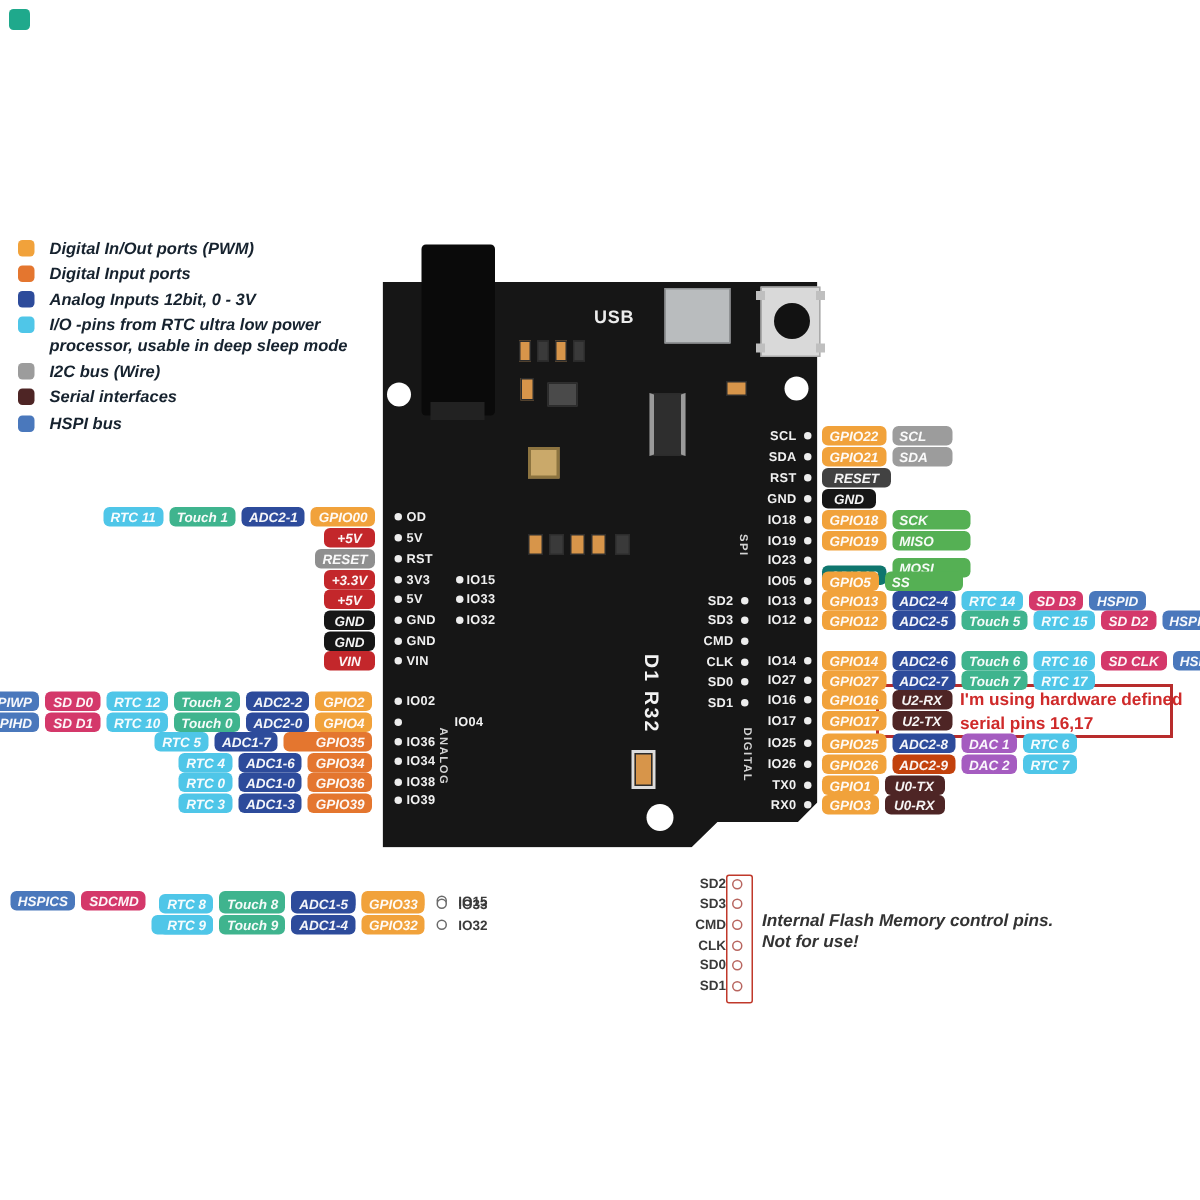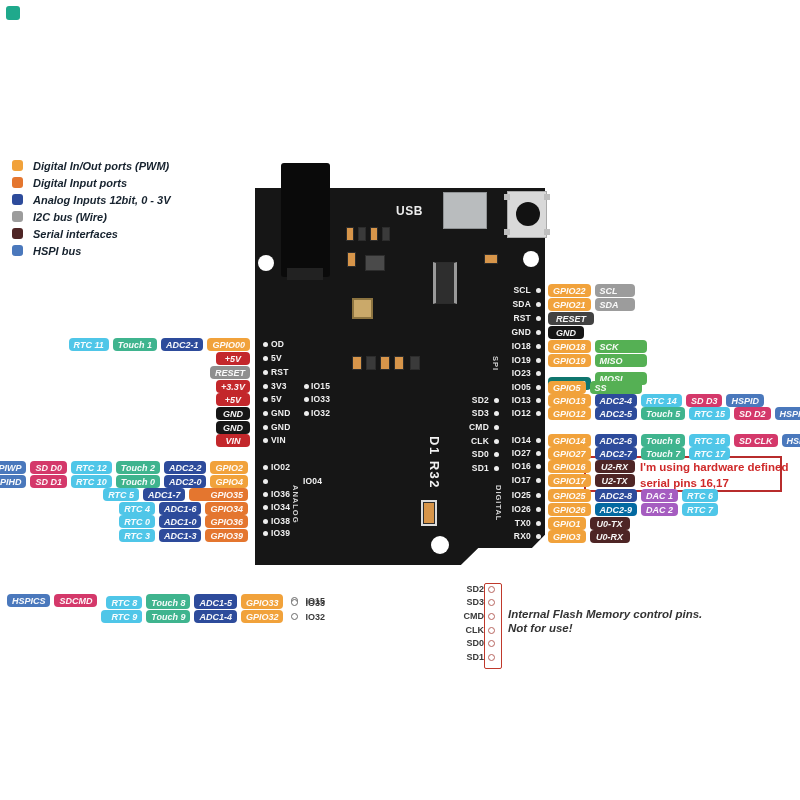--- a/index.html
+++ b/index.html
@@ -78,20 +78,24 @@
         <div class="leg-swatch" style="background: rgb(241, 162, 59);"></div>
         <div class="leg-label">Digital In/Out ports (PWM)</div>
       </div>
       <div class="leg-row">
         <div class="leg-swatch" style="background: rgb(228, 118, 47);"></div>
         <div class="leg-label">Digital Input ports</div>
       </div>
       <div class="leg-row">
         <div class="leg-swatch" style="background: rgb(45, 75, 155);"></div>
         <div class="leg-label">Analog Inputs 12bit, 0 - 3V</div>
+      </div>
+      <div class="leg-row">
+        <div class="leg-swatch" style="background: rgb(79, 198, 232);"></div>
+        <div class="leg-label">I/O -pins from RTC ultra low power processor, usable in deep sleep mode</div>
       </div>
       <div class="leg-row">
         <div class="leg-swatch" style="background: rgb(156, 156, 156);"></div>
         <div class="leg-label">I2C bus (Wire)</div>
       </div>
       <div class="leg-row">
         <div class="leg-swatch" style="background: rgb(78, 37, 37);"></div>
         <div class="leg-label">Serial interfaces</div>
       </div>
       <div class="leg-row">
@@ -313,21 +317,21 @@
         <div class="badge c-serial" style="background: rgb(78, 37, 37);">U2-TX</div>
       </div>
       <div class="pin-row grp-right" style="top: 489px; left: 548px;">
         <div class="badge c-pwm" style="background: rgb(241, 162, 59);">GPIO25</div>
         <div class="badge c-adc" style="background: rgb(45, 75, 155);">ADC2-8</div>
         <div class="badge c-dac" style="background: rgb(165, 92, 192);">DAC 1</div>
         <div class="badge c-rtc" style="background: rgb(79, 198, 232);">RTC 6</div>
       </div>
       <div class="pin-row grp-right" style="top: 503px; left: 548px;">
         <div class="badge c-pwm" style="background: rgb(241, 162, 59);">GPIO26</div>
-        <div class="badge c-adc" style="background: #0369a1;">ADC2-9</div>
+        <div class="badge c-adc" style="background: #c2410c;">ADC2-9</div>
         <div class="badge c-dac" style="background: rgb(165, 92, 192);">DAC 2</div>
         <div class="badge c-rtc" style="background: rgb(79, 198, 232);">RTC 7</div>
       </div>
       <div class="pin-row grp-right" style="top: 517px; left: 548px;">
         <div class="badge c-pwm" style="background: rgb(241, 162, 59);">GPIO1</div>
         <div class="badge c-serial" style="background: rgb(78, 37, 37);">U0-TX</div>
       </div>
       <div class="pin-row grp-right" style="top: 530px; left: 548px;">
         <div class="badge c-pwm" style="background: rgb(241, 162, 59);">GPIO3</div>
         <div class="badge c-serial" style="background: rgb(78, 37, 37);">U0-RX</div>

